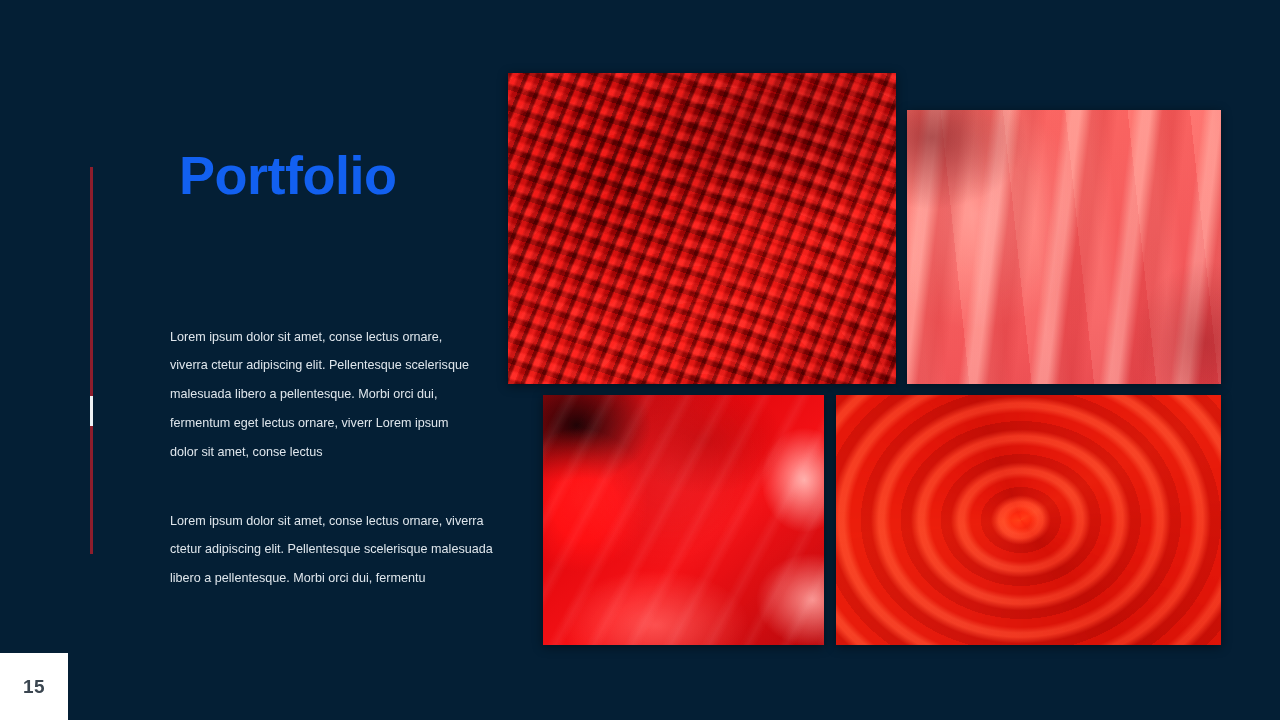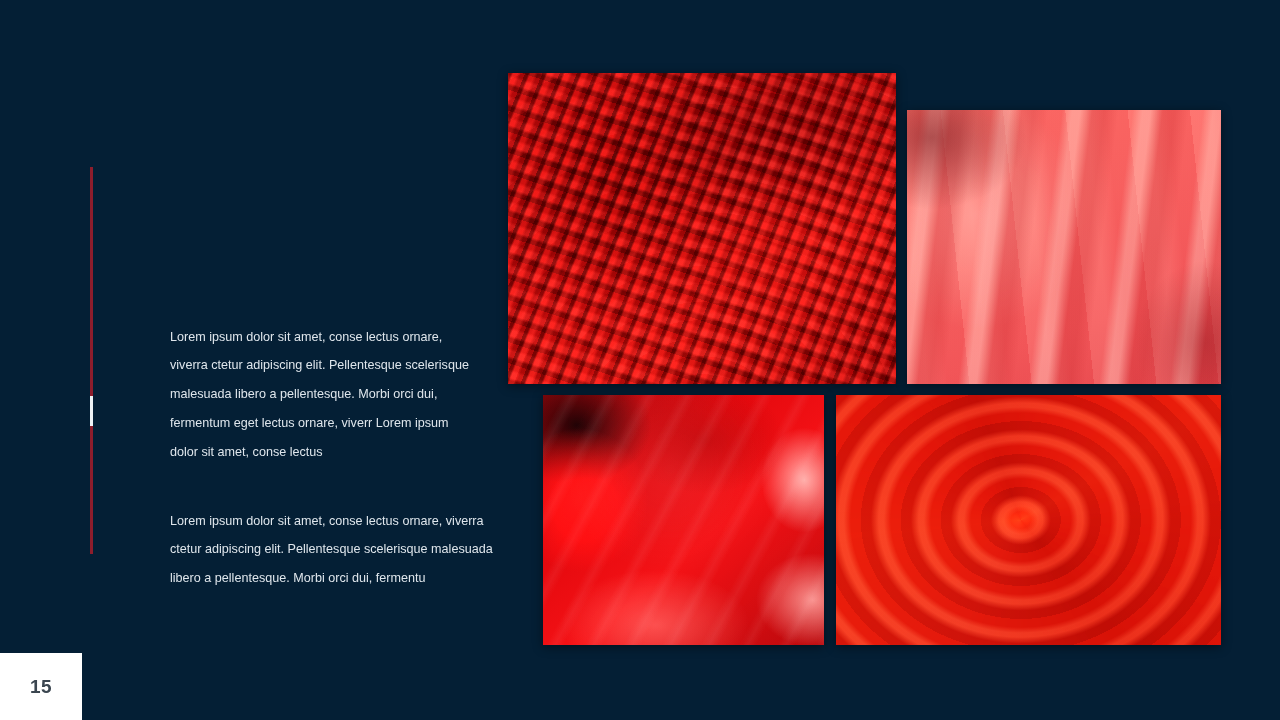--- a/index.html
+++ b/index.html
@@ -71,21 +71,21 @@
     font-weight: 400;
   }
   .body-block.first { top: 310px; width: 310px; }
   .body-block.second { top: 494px; width: 335px; }
 
   
   .page-chip {
     position: absolute;
     left: 0;
     top: 653px;
-    width: 82px;
+    width: 68px;
     height: 67px;
     background: #ffffff;
     display: flex;
     align-items: center;
     justify-content: center;
   }
   .page-chip-number {
     font-size: 19px;
     font-weight: 700;
     color: #3b4650;
@@ -233,20 +233,21 @@
 </style>
 </head>
 <body>
 
 <div id="slide">
 
   <div class="accent-rule"></div>
   <div class="accent-rule-marker"></div>
 
   <div class="headline">
+    <div class="headline-line2">Portfolio</div>
   </div>
 
   <p class="body-block first">Lorem ipsum dolor sit amet, conse lectus ornare, viverra ctetur adipiscing elit. Pellentesque scelerisque malesuada libero a pellentesque. Morbi orci dui, fermentum eget lectus ornare, viverr Lorem ipsum dolor sit amet, conse lectus</p>
   <p class="body-block second">Lorem ipsum dolor sit amet, conse lectus ornare, viverra ctetur adipiscing elit. Pellentesque scelerisque malesuada libero a pellentesque. Morbi orci dui, fermentu</p>
 
   <div class="page-chip">
     <span class="page-chip-number">15</span>
   </div>
 
   <div class="photo" id="photo-knit">

